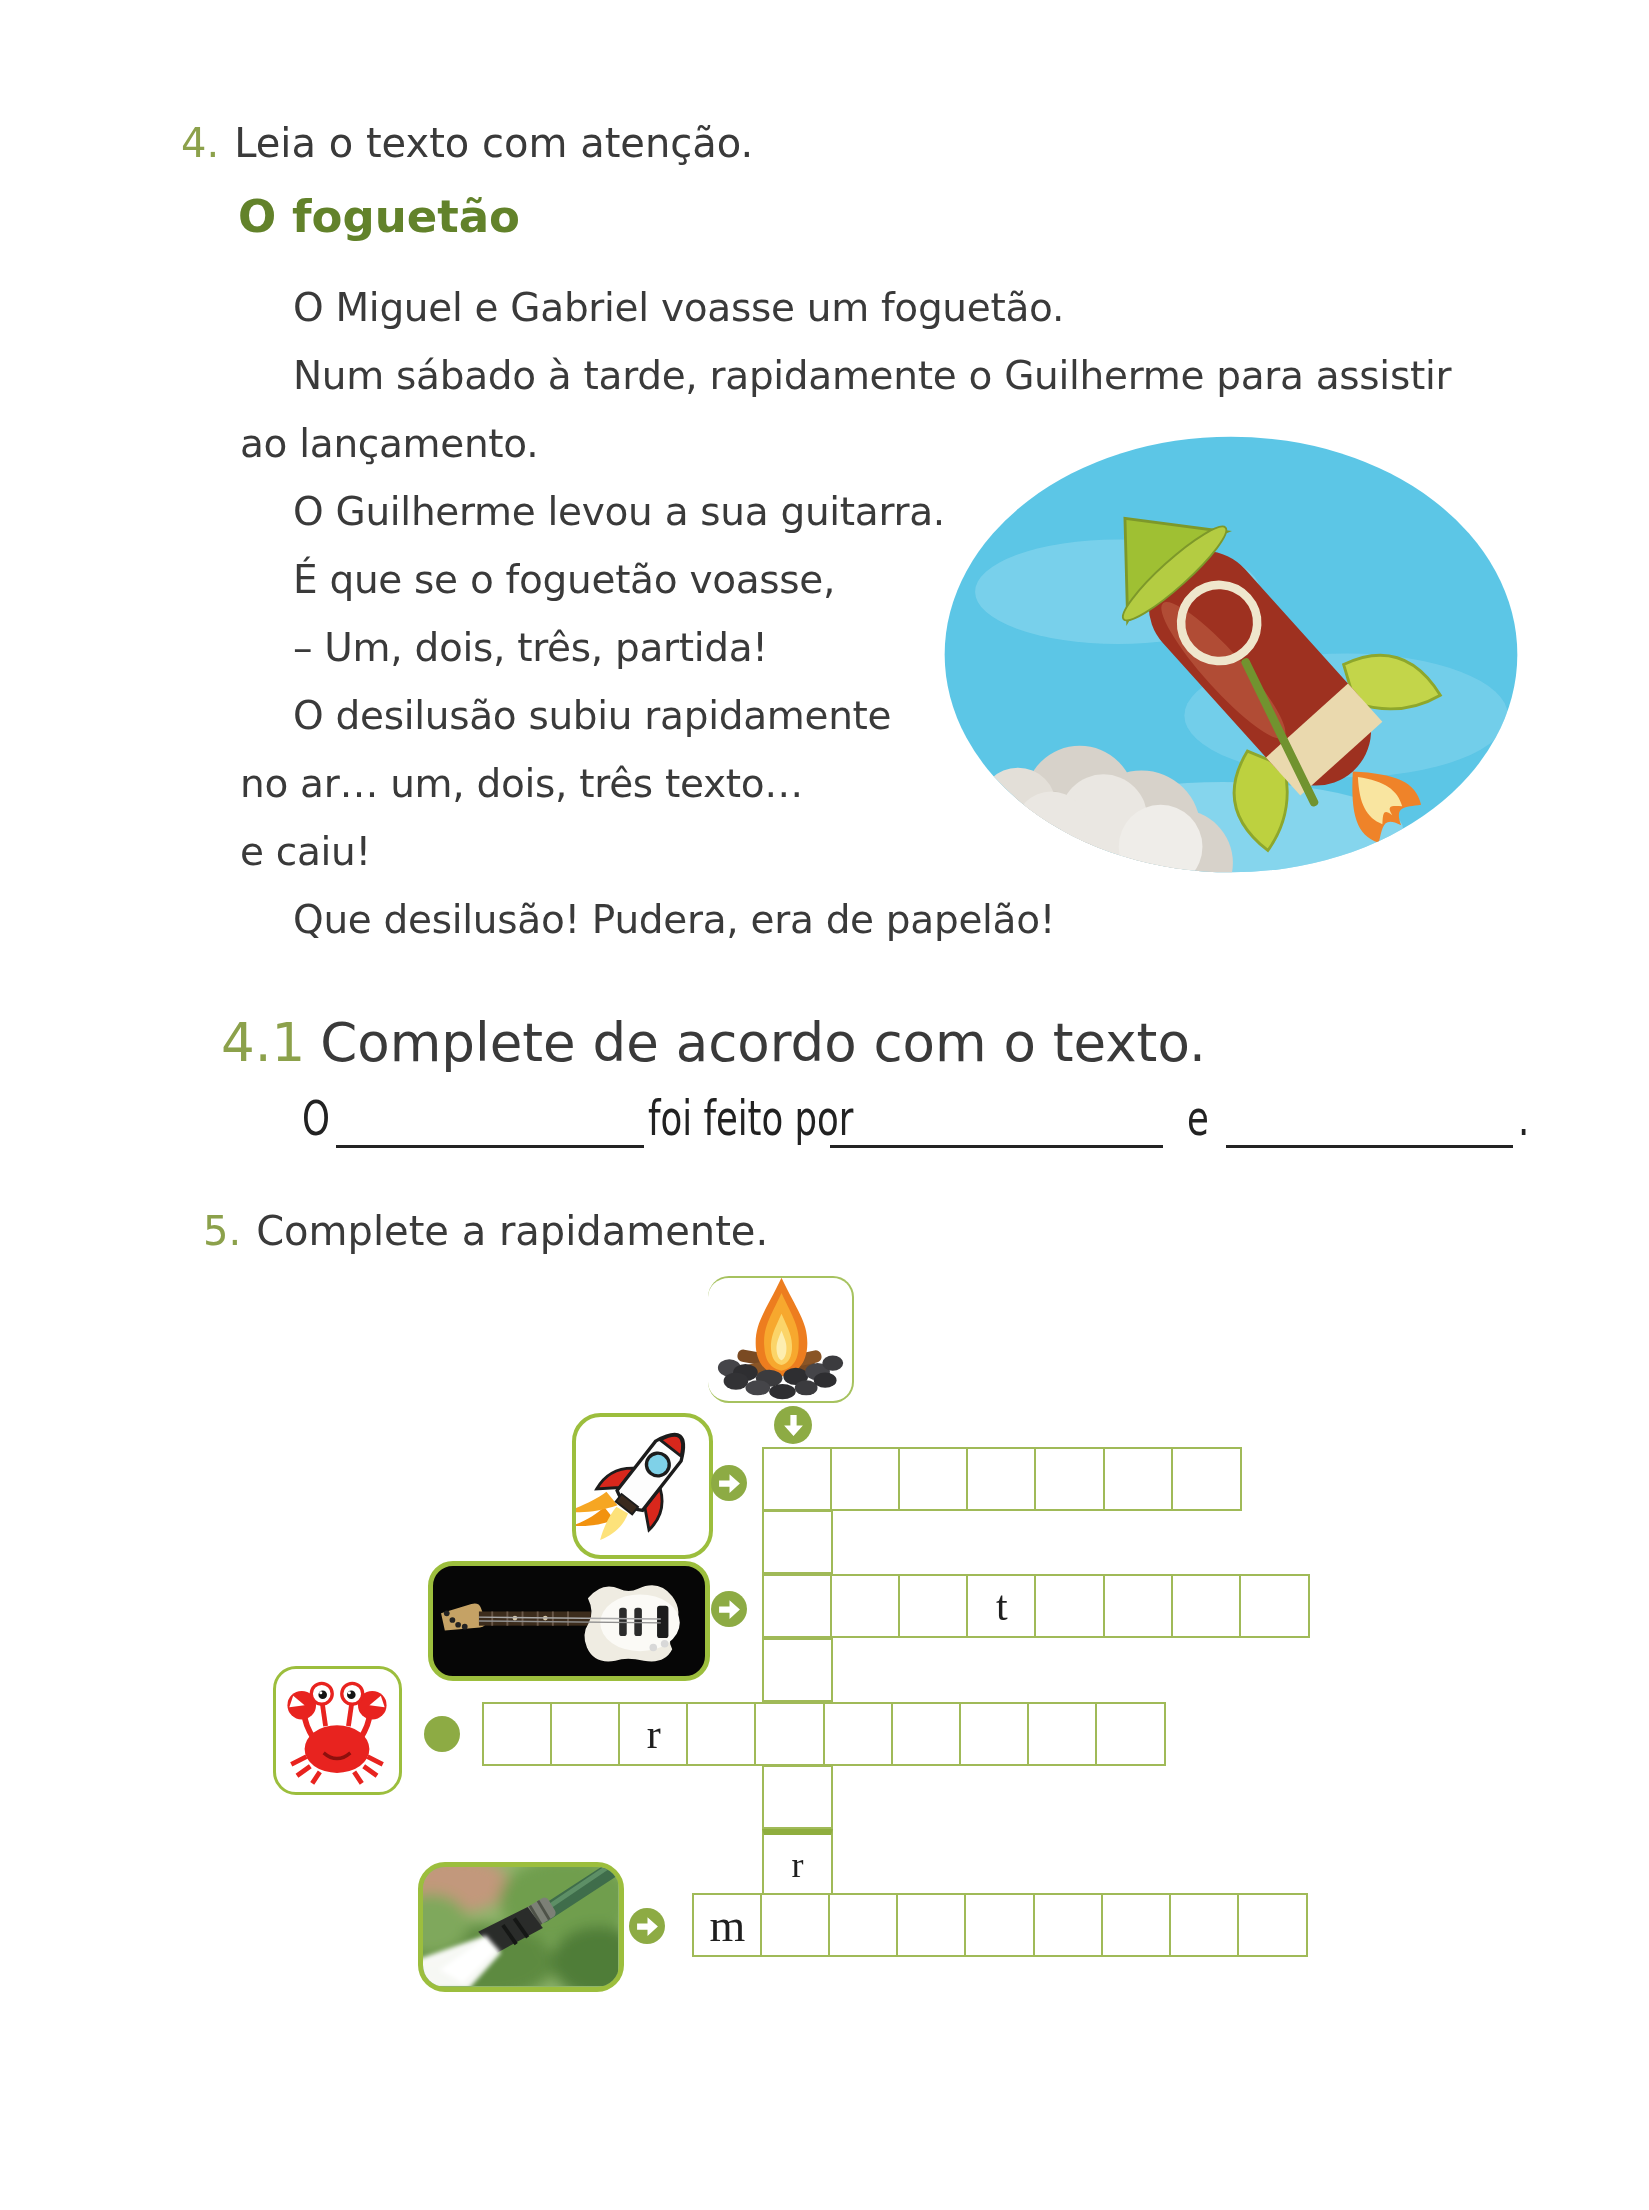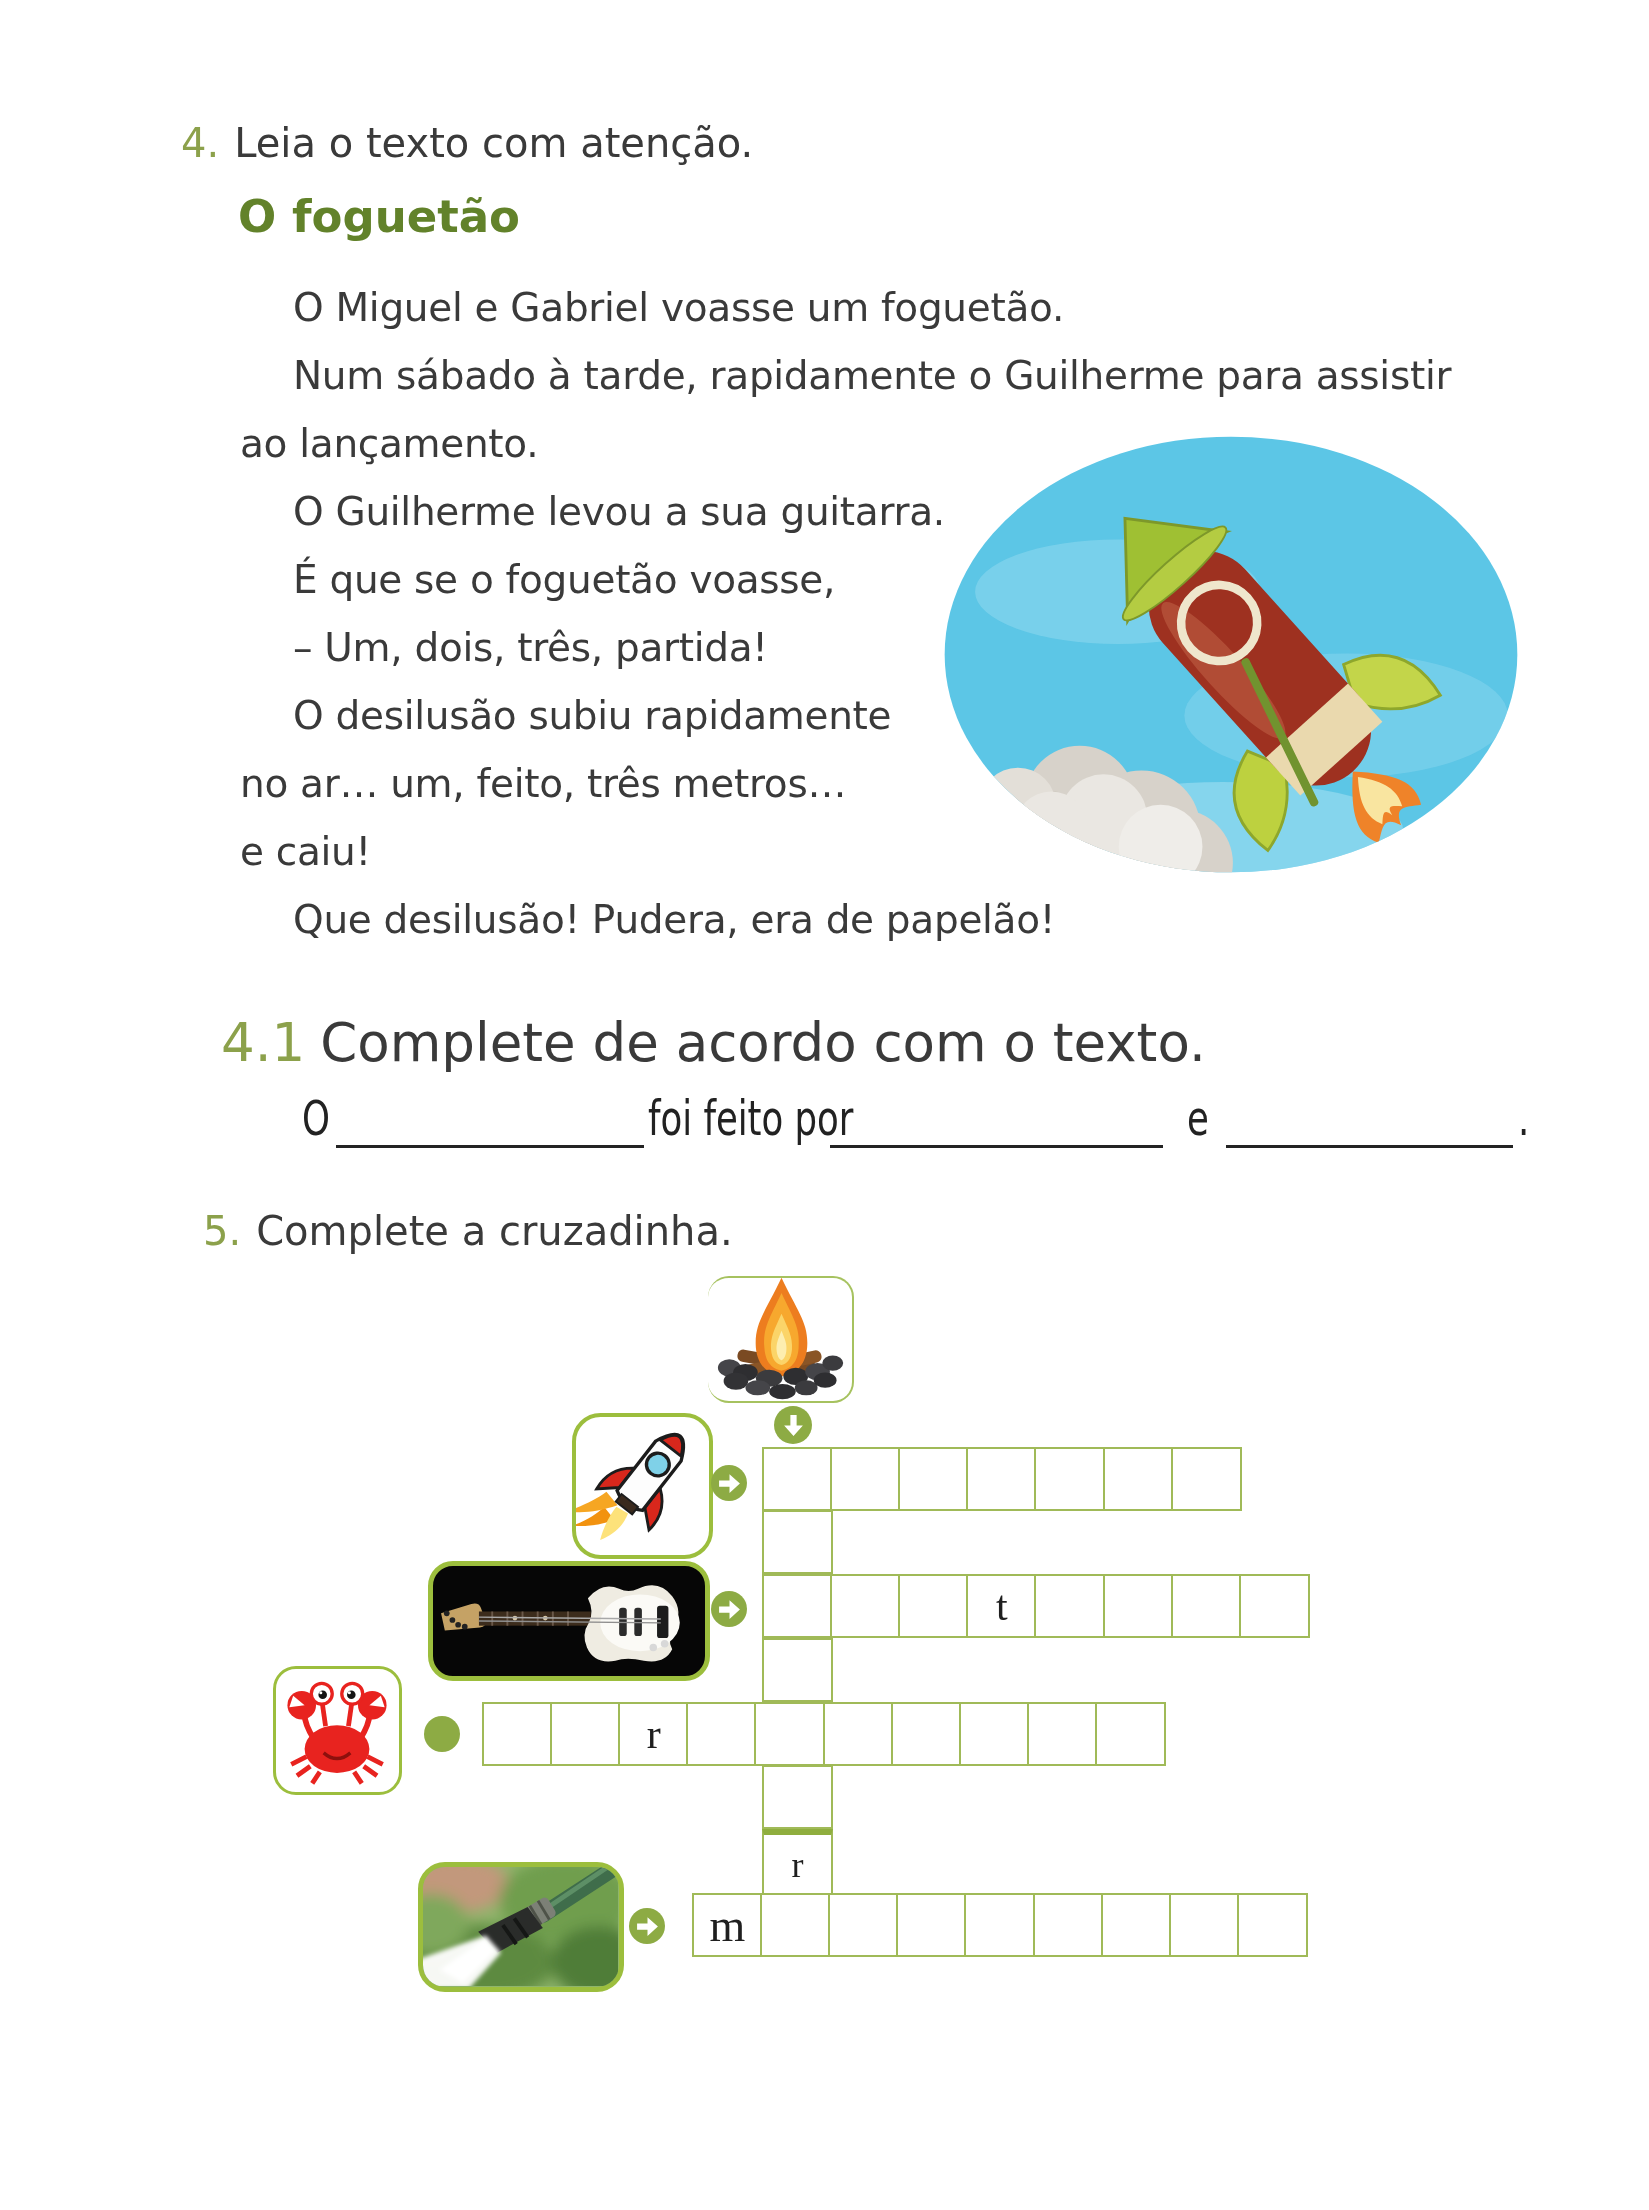--- a/index.html
+++ b/index.html
@@ -46,21 +46,21 @@
   <div class="abs" id="ex4-title" style="left:238px;top:190px;">O foguetão</div>
 
   <div class="abs" id="story" style="left:240px;top:274px;">
     <div class="line ind">O Miguel e Gabriel voasse um foguetão.</div>
     <div class="line ind">Num sábado à tarde, rapidamente o Guilherme para assistir</div>
     <div class="line">ao lançamento.</div>
     <div class="line ind">O Guilherme levou a sua guitarra.</div>
     <div class="line ind">É que se o foguetão voasse,</div>
     <div class="line ind">– Um, dois, três, partida!</div>
     <div class="line ind">O desilusão subiu rapidamente</div>
-    <div class="line">no ar… um, feito, três metros…</div>
+    <div class="line">no ar… um, dois, três texto…</div>
     <div class="line">e caiu!</div>
     <div class="line ind">Que desilusão! Pudera, era de papelão!</div>
   </div>
 
   <div class="abs" style="left:937px;top:430px;width:588px;height:449px;">
     <svg width="588" height="449" viewBox="0 0 618 472">
       <defs>
           <clipPath id="blobclip">
             <ellipse cx="309" cy="236" rx="301" ry="229"></ellipse>
           </clipPath>
@@ -107,21 +107,21 @@
     <span class="ulseg" style="left:336px;width:308px;"></span>
     <span class="fillseg" style="left:648px;">foi feito por</span>
     <span class="ulseg" style="left:830px;width:333px;"></span>
     <span class="fillseg" style="left:1187px;">e</span>
     <span class="ulseg" style="left:1226px;width:287px;"></span>
     <span class="fillseg" style="left:1518px;">.</span>
   </div>
 
   <div class="abs prompt-row" style="left:203px;top:1208px;">
     <span class="num">5.</span>
-    <span>Complete a cruzadinha.</span>
+    <span>Complete a rapidamente.</span>
   </div>
 
   <div class="clue-frame" id="campfire-frame" style="left:708px;top:1276px;width:146px;height:127px;"></div>
   <div class="abs" style="left:710px;top:1272px;">
     <svg width="143" height="130" viewBox="0 0 150 137">
       <rect x="28" y="88" width="84" height="13" rx="6" fill="#7a4a22" transform="rotate(10 70 95)"></rect>
       <rect x="34" y="90" width="84" height="13" rx="6" fill="#8a5526" transform="rotate(-12 76 97)"></rect>
       <path d="M75,6 C58,42 46,54 48,80 C50,100 62,108 75,110 C88,108 100,100 102,80 C104,54 92,42 75,6 Z" fill="#ed7d1f"></path>
       <path d="M75,22 C63,48 55,58 57,80 C58,96 66,102 75,104 C84,102 92,96 93,80 C95,58 87,48 75,22 Z" fill="#f7a82e"></path>
       <path d="M75,44 C68,60 63,68 64,82 C65,93 70,97 75,98 C80,97 85,93 86,82 C87,68 82,60 75,44 Z" fill="#fbd468"></path>

